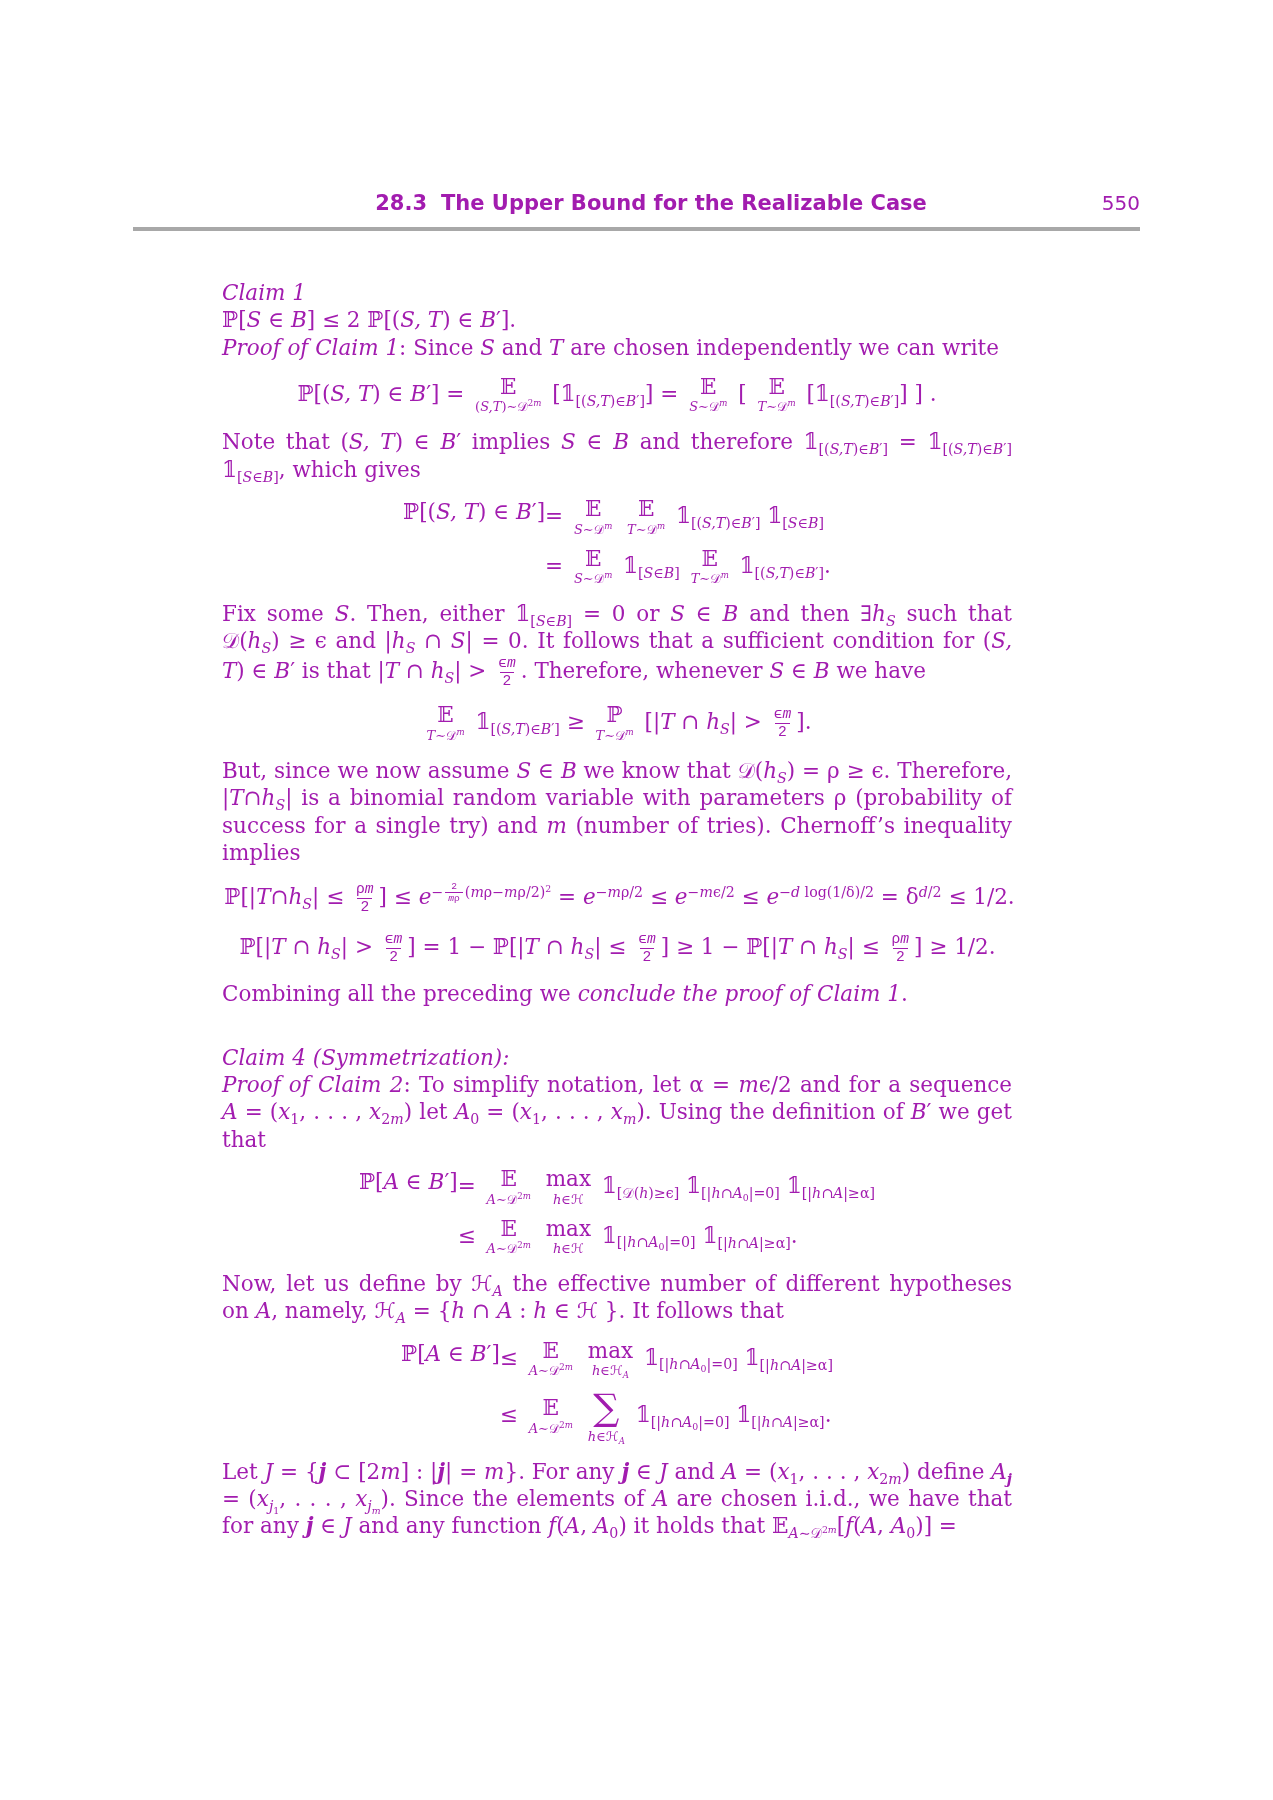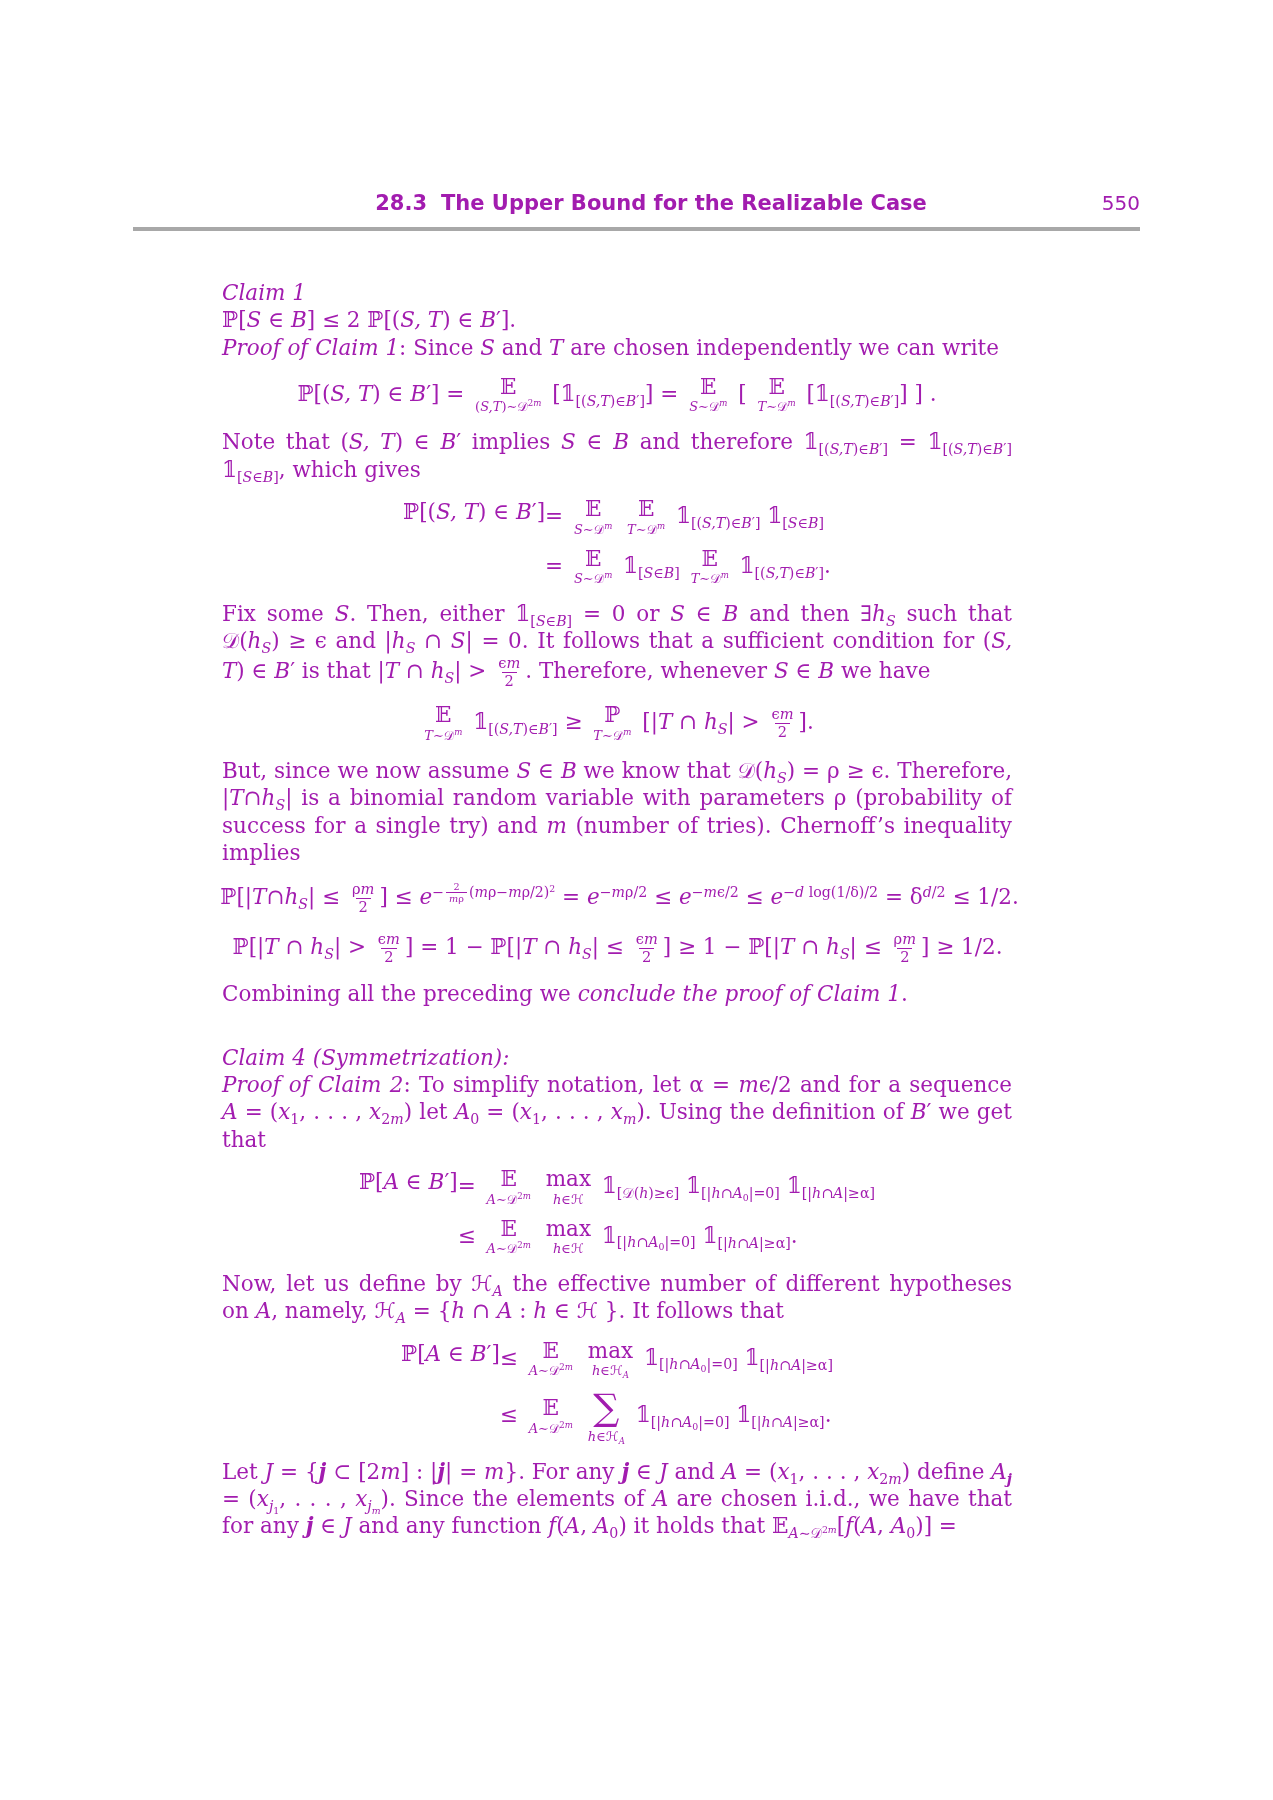--- a/index.html
+++ b/index.html
@@ -34,21 +34,21 @@
   sub { vertical-align:-0.35em; }
   sup { vertical-align:0.55em; }
   i { font-style:italic; }
   .mbi { font-style:italic; font-weight:bold; }
 
   .mop { display:inline-flex; flex-direction:column; align-items:center; vertical-align:middle; margin:0 4px; line-height:1; }
   .mop-main { line-height:1.05; }
   .mop-under { font-size:13px; margin-top:2px; white-space:nowrap; }
   .mop-sum .mop-main { font-size:170%; }
 
-  .frac { display:inline-flex; flex-direction:column; align-items:center; vertical-align:middle; font-size:68%; line-height:1.15; margin:0 2px; }
+  .frac { display:inline-flex; flex-direction:column; align-items:center; vertical-align:middle; font-size:68%; line-height:1.15; margin:0 2px;font-family:Liberation Mono, monospace; }
   .fnum { padding:0 3px; }
   .fden { border-top:1.4px solid currentColor; padding:0 3px; }
 </style>
 </head>
 <body>
 
 <div class="page">
 
   <div class="running-header">
     <span class="hdr-sec">28.3</span>

